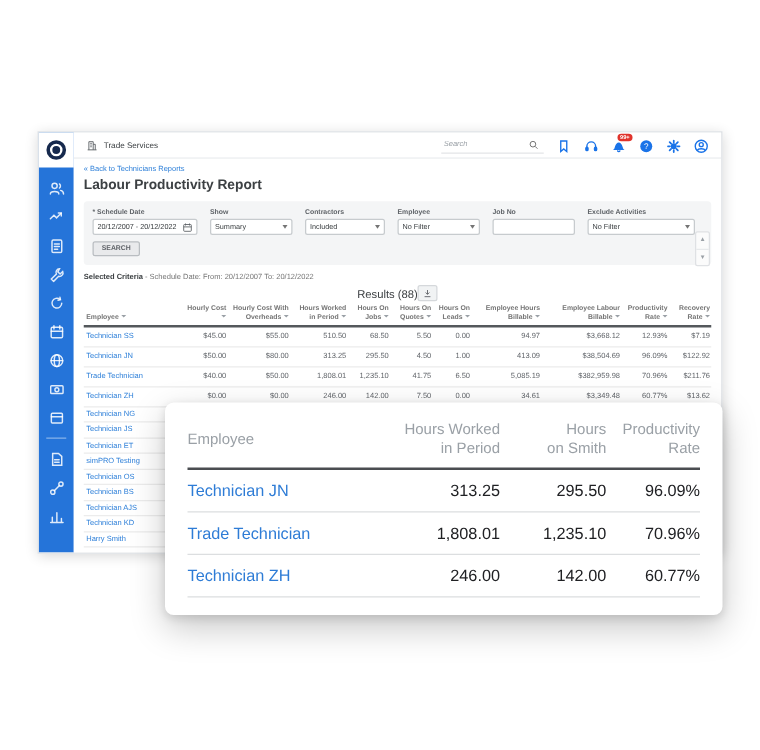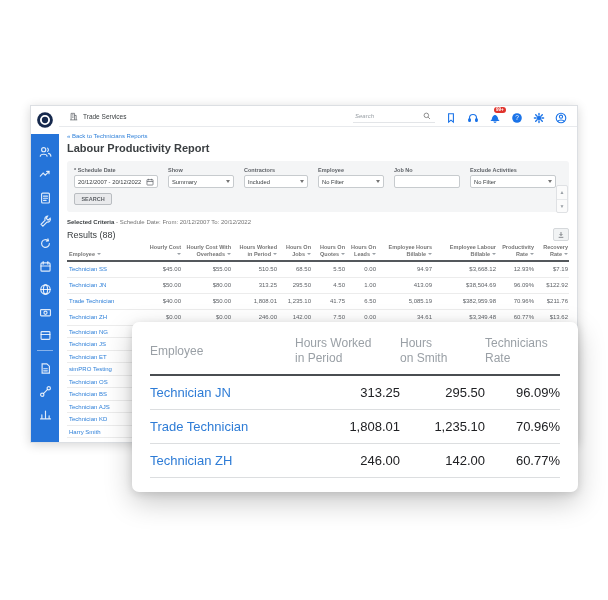--- a/index.html
+++ b/index.html
@@ -43,21 +43,21 @@
   .flabel{font-size:5.5px;font-weight:bold;color:#5f6368;}
   .inputbox,.selectbox{height:13px;background:#fff;border:1px solid #c7cbce;border-radius:2px;
         display:flex;align-items:center;justify-content:space-between;padding:0 3px;cursor:pointer;}
   .ival{font-size:5.8px;color:#3c4043;white-space:nowrap;overflow:hidden;}
   .scaret{width:0;height:0;border-left:2.5px solid transparent;border-right:2.5px solid transparent;border-top:3px solid #757575;}
   .searchbtn{margin-top:5px;width:38px;height:12px;background:#e9eaec;border:1px solid #b9bdc1;border-radius:2px;
         font-size:5.5px;font-weight:bold;color:#5f6368;display:flex;align-items:center;justify-content:center;cursor:pointer;}
 
   .criteria{margin:7px 0 3px;font-size:6px;color:#757575;}
   .criteria b{color:#3c4043;}
-  .resultsline{display:flex;align-items:center;justify-content:space-between;margin-bottom:3px;}
+  .resultsline{display:flex;align-items:center;justify-content:center;margin-bottom:3px;}
   .rtitle{font-size:9px;color:#3c4043;}
   .exportbtn{width:16px;height:13px;background:#f1f3f4;border:1px solid #d5d8db;border-radius:2px;
         display:flex;align-items:center;justify-content:center;cursor:pointer;}
 
   
   .tgrid{display:grid;grid-template-columns:76px 40px 50px 46px 34px 34px 31px 56px 64px 38px 34px;}
   .thead{border-bottom:2px solid #54585c;align-items:end;padding-bottom:2px;}
   .th{font-size:5.5px;font-weight:bold;color:#757575;text-align:right;line-height:1.25;padding:0 2px;cursor:pointer;}
   .th:first-child{text-align:left;}
   .sort{display:inline-block;width:0;height:0;border-left:2px solid transparent;border-right:2px solid transparent;
@@ -72,21 +72,21 @@
   .stepper{position:absolute;right:9px;top:79px;width:12px;height:28px;background:#fbfbfb;border:1px solid #dfe1e4;
         border-radius:2px;display:flex;flex-direction:column;}
   .stepbtn{flex:1;display:flex;align-items:center;justify-content:center;font-size:5px;color:#9aa0a6;cursor:pointer;}
   .stepbtn + .stepbtn{border-top:1px solid #e7e9eb;}
 
   
   .overlay{position:absolute;left:132px;top:322px;width:446px;height:170px;background:#fff;border-radius:7px;
         box-shadow:0 10px 28px rgba(0,0,0,.22),0 2px 8px rgba(0,0,0,.12);padding:14px 18px 0;overflow:hidden;}
   .ogrid{display:grid;grid-template-columns:145px 105px 85px 1fr;}
   .ohead{align-items:end;border-bottom:2px solid #4a4d51;padding-bottom:8px;}
-  .oth{font-size:12px;color:#9aa0a6;text-align:left;line-height:1.25;white-space:pre-line;}
+  .oth{font-size:12px;color:#9aa0a6;text-align:right;line-height:1.25;white-space:pre-line;}
   .oth:first-child{text-align:left;align-self:center;}
   .orow{height:34px;align-items:center;border-bottom:1px solid #dcdee0;}
   .ocell{font-size:13px;color:#202124;text-align:right;}
   .ocell.link{text-align:left;color:#2e7cd6;cursor:pointer;}
 </style>
 </head>
 <body>
 
 <div class="canvas">
 
@@ -402,21 +402,21 @@
     </div>
   </div>
 
   <div class="overlay">
     <div class="ogrid ohead">
       <div class="oth">Employee</div>
       <div class="oth">Hours Worked
 in Period</div>
       <div class="oth">Hours
 on Smith</div>
-      <div class="oth">Technicians
+      <div class="oth">Productivity
 Rate</div>
     </div>
     <div>
         <div class="ogrid orow">
           <div class="ocell link">Technician JN</div>
           <div class="ocell">313.25</div>
           <div class="ocell">295.50</div>
           <div class="ocell">96.09%</div>
         </div>
         <div class="ogrid orow">

